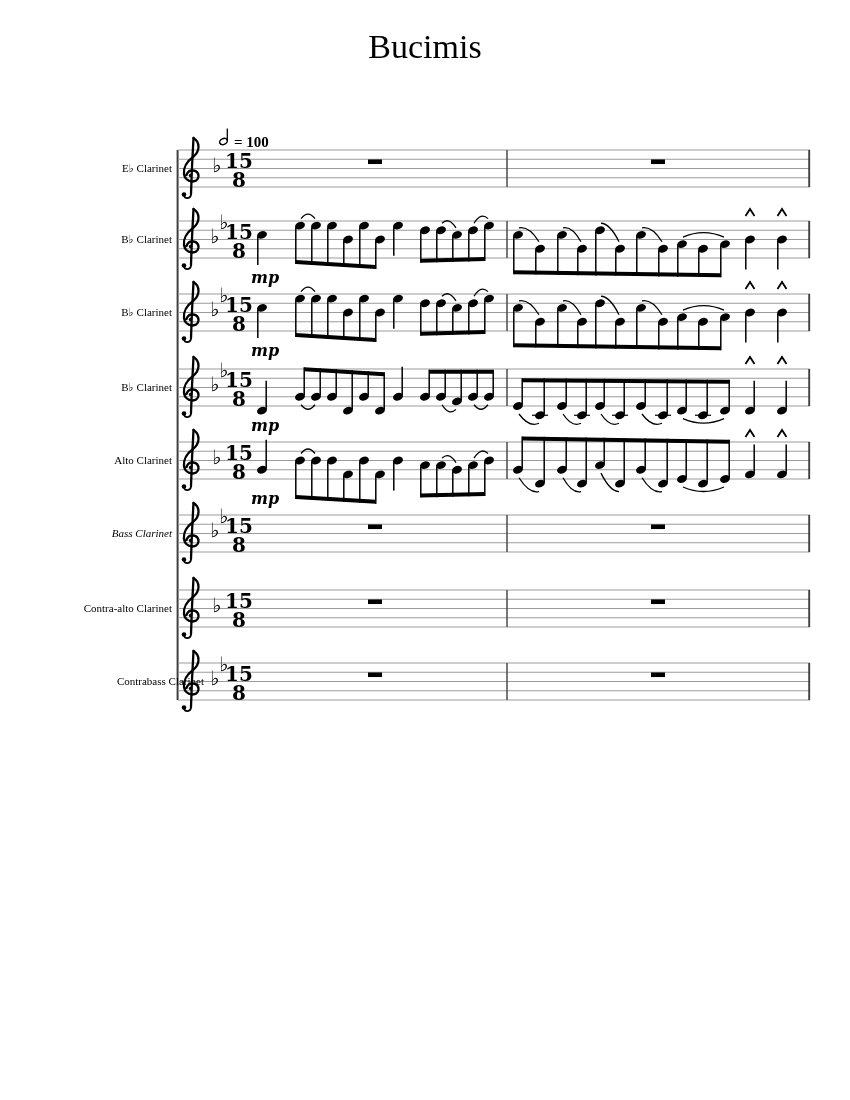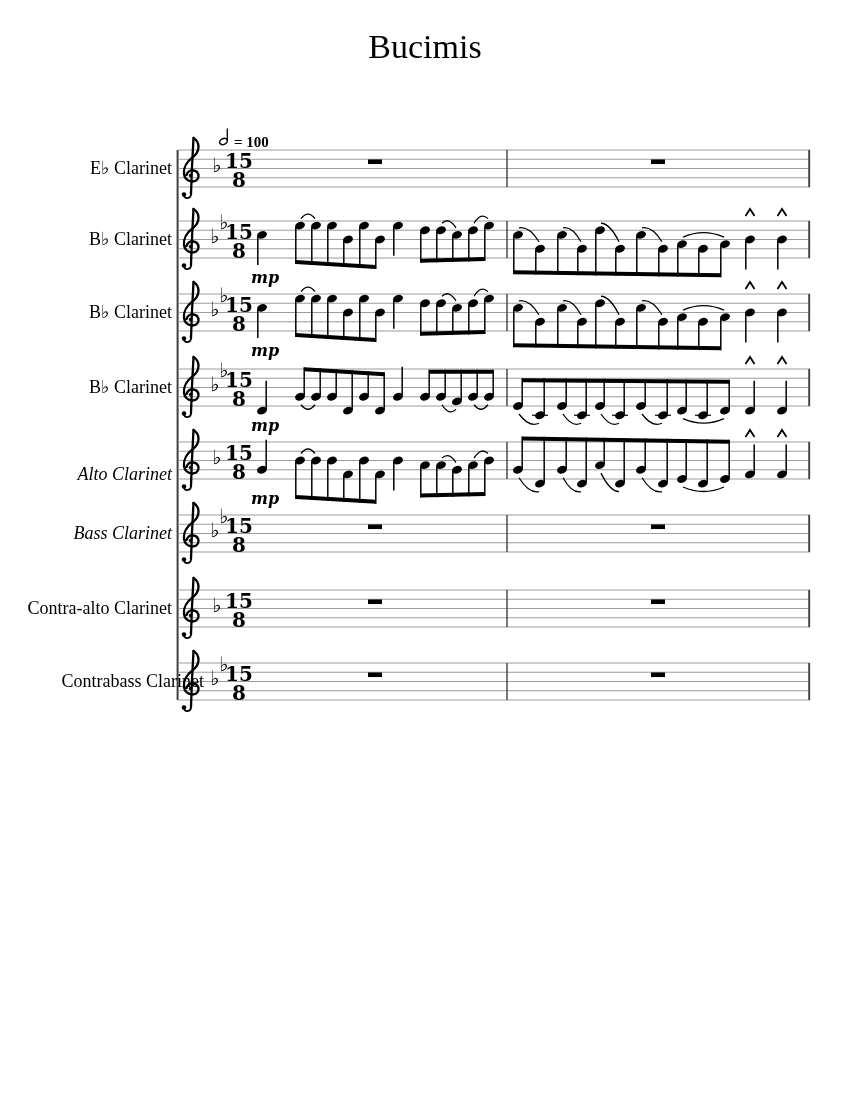--- a/index.html
+++ b/index.html
@@ -1,20 +1,20 @@
 <!DOCTYPE html>
 <html><head>
 <meta charset="utf-8">
 <style>
   html,body{margin:0;padding:0;background:#fff;}
   .page{position:relative;width:850px;height:1100px;background:#ffffff;overflow:hidden;
         font-family:"Liberation Serif","DejaVu Serif",serif;color:#000;}
   .title{position:absolute;top:28px;left:0;width:100%;text-align:center;
          font-size:34px;font-family:"Liberation Serif","DejaVu Serif",serif;color:#000;}
-  .ilabel{position:absolute;font-size:18px;line-height:20px;text-align:left;white-space:nowrap;
+  .ilabel{position:absolute;font-size:11px;line-height:20px;text-align:left;white-space:nowrap;
           font-family:"Liberation Serif","DejaVu Serif","DejaVu Sans",serif;color:#000;}
   svg{position:absolute;top:0;left:0;}
 </style>
 </head>
 <body>
 
 <div class="page">
   <div class="title">Bucimis</div>
   <div id="score">
       <svg width="850" height="1100" viewBox="0 0 850 1100">
@@ -489,17 +489,17 @@
           </g>
           <rect x="368" y="672.45" width="14" height="4.6" fill="#000000"></rect>
           <rect x="651" y="672.45" width="14" height="4.6" fill="#000000"></rect>
         </g>
       </svg>
     </div>
 <div class="ilabel" style="right: 678px; top: 158px;">E♭ Clarinet</div>
     <div class="ilabel" style="right: 678px; top: 229px;">B♭ Clarinet</div>
     <div class="ilabel" style="right: 678px; top: 302px;">B♭ Clarinet</div>
     <div class="ilabel" style="right: 678px; top: 377px;">B♭ Clarinet</div>
-    <div class="ilabel" style="right: 678px; top: 464px; font-style: italic;">Alto Clarinet</div>
+    <div class="ilabel" style="right: 678px; top: 450px;">Alto Clarinet</div>
     <div class="ilabel" style="right: 678px; top: 523px; font-style: italic;">Bass Clarinet</div>
     <div class="ilabel" style="right: 678px; top: 598px;">Contra-alto Clarinet</div>
     <div class="ilabel" style="right: 646px; top: 671px;">Contrabass Clarinet</div>
   </div>
 
 </body></html>

